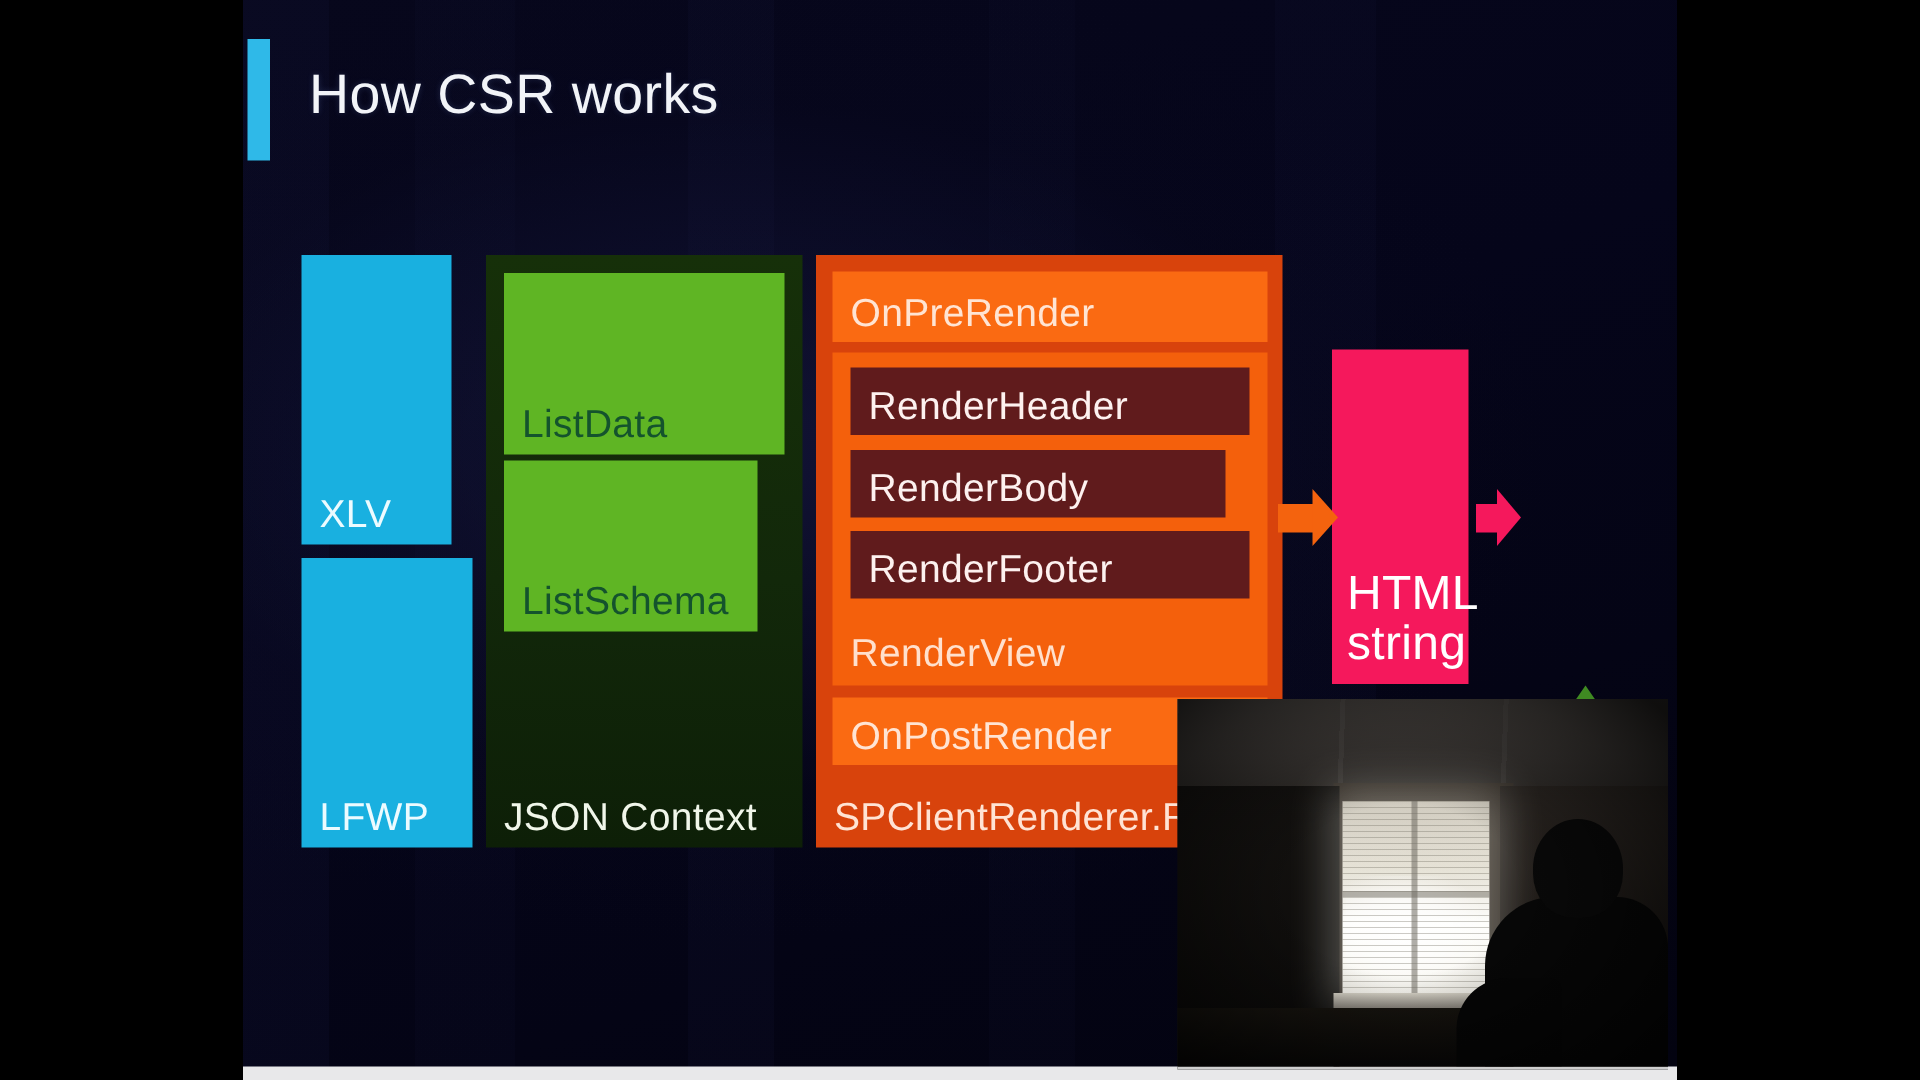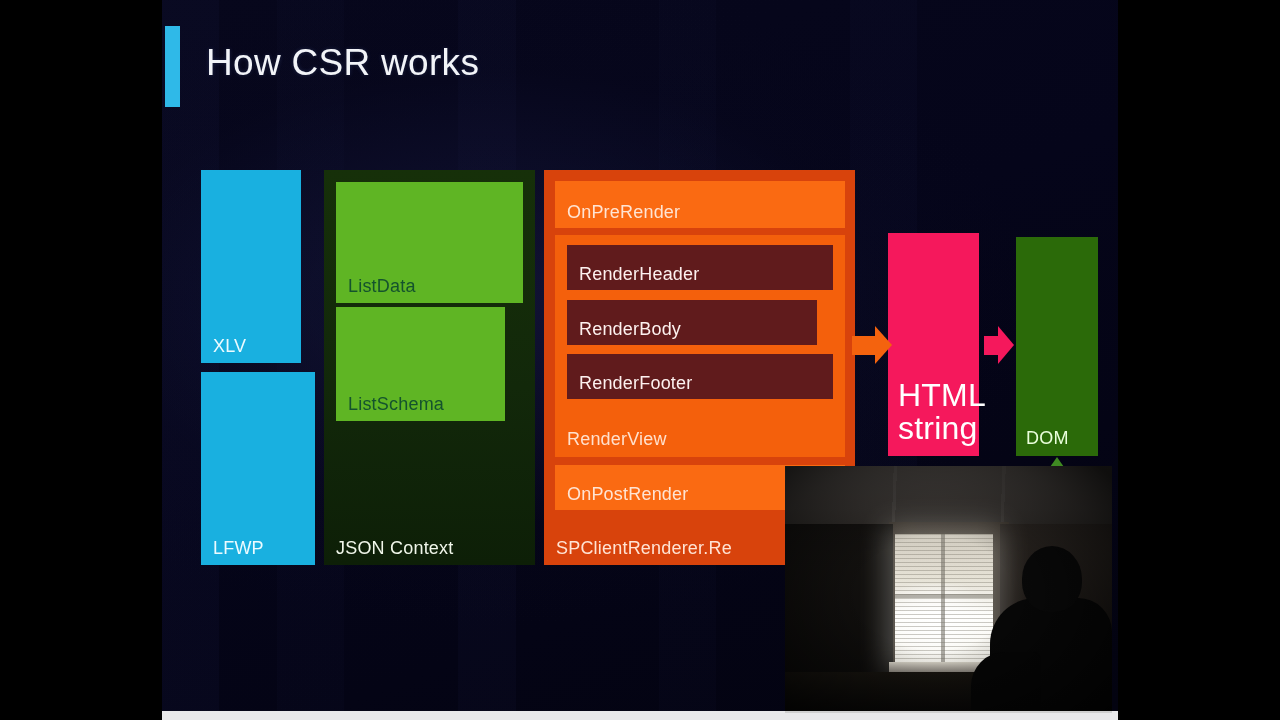--- a/index.html
+++ b/index.html
@@ -83,21 +83,21 @@
   
   .dbox {
     position: absolute;
     box-sizing: border-box;
     z-index: 3;
   }
   .dbox > .lbl {
     position: absolute;
     left: 12px;
     bottom: 7px;
-    font-size: 18px;
+    font-size: 26px;
     line-height: 1.05;
     color: #ffffff;
     white-space: pre-line;
     letter-spacing: .2px;
   }
 
   
   .cyan { background: #19b0e0; }
   .cyan > .lbl { color: #ecfbff; }
 
@@ -315,23 +315,20 @@
     <div class="arrow" id="arrow-pink" style="left:822px; top:326px; width:30px; height:38px;">
       <div class="shaft"></div>
         <div class="head"></div>
     </div>
 
     <div class="dbox pink" style="left:726px; top:233px; width:91px; height:223px;">
       <span class="lbl" style="left:10px; bottom:10px;">HTML
 string</span>
     </div>
 
-    <div class="dbox domgreen" style="left:854px; top:237px; width:82px; height:219px;">
-      <span class="lbl" style="left:10px; bottom:8px;">DOM</span>
-    </div>
 
     <div id="pointer-triangle" style="left:886px; top:457px;"></div>
 
   </div>
 
   <div id="bottom-strip"></div>
 
   <div id="webcam">
     <div class="wc-layer" id="wc-ceiling"></div>
     <div class="wc-layer" id="wc-ceiling-grid"></div>

